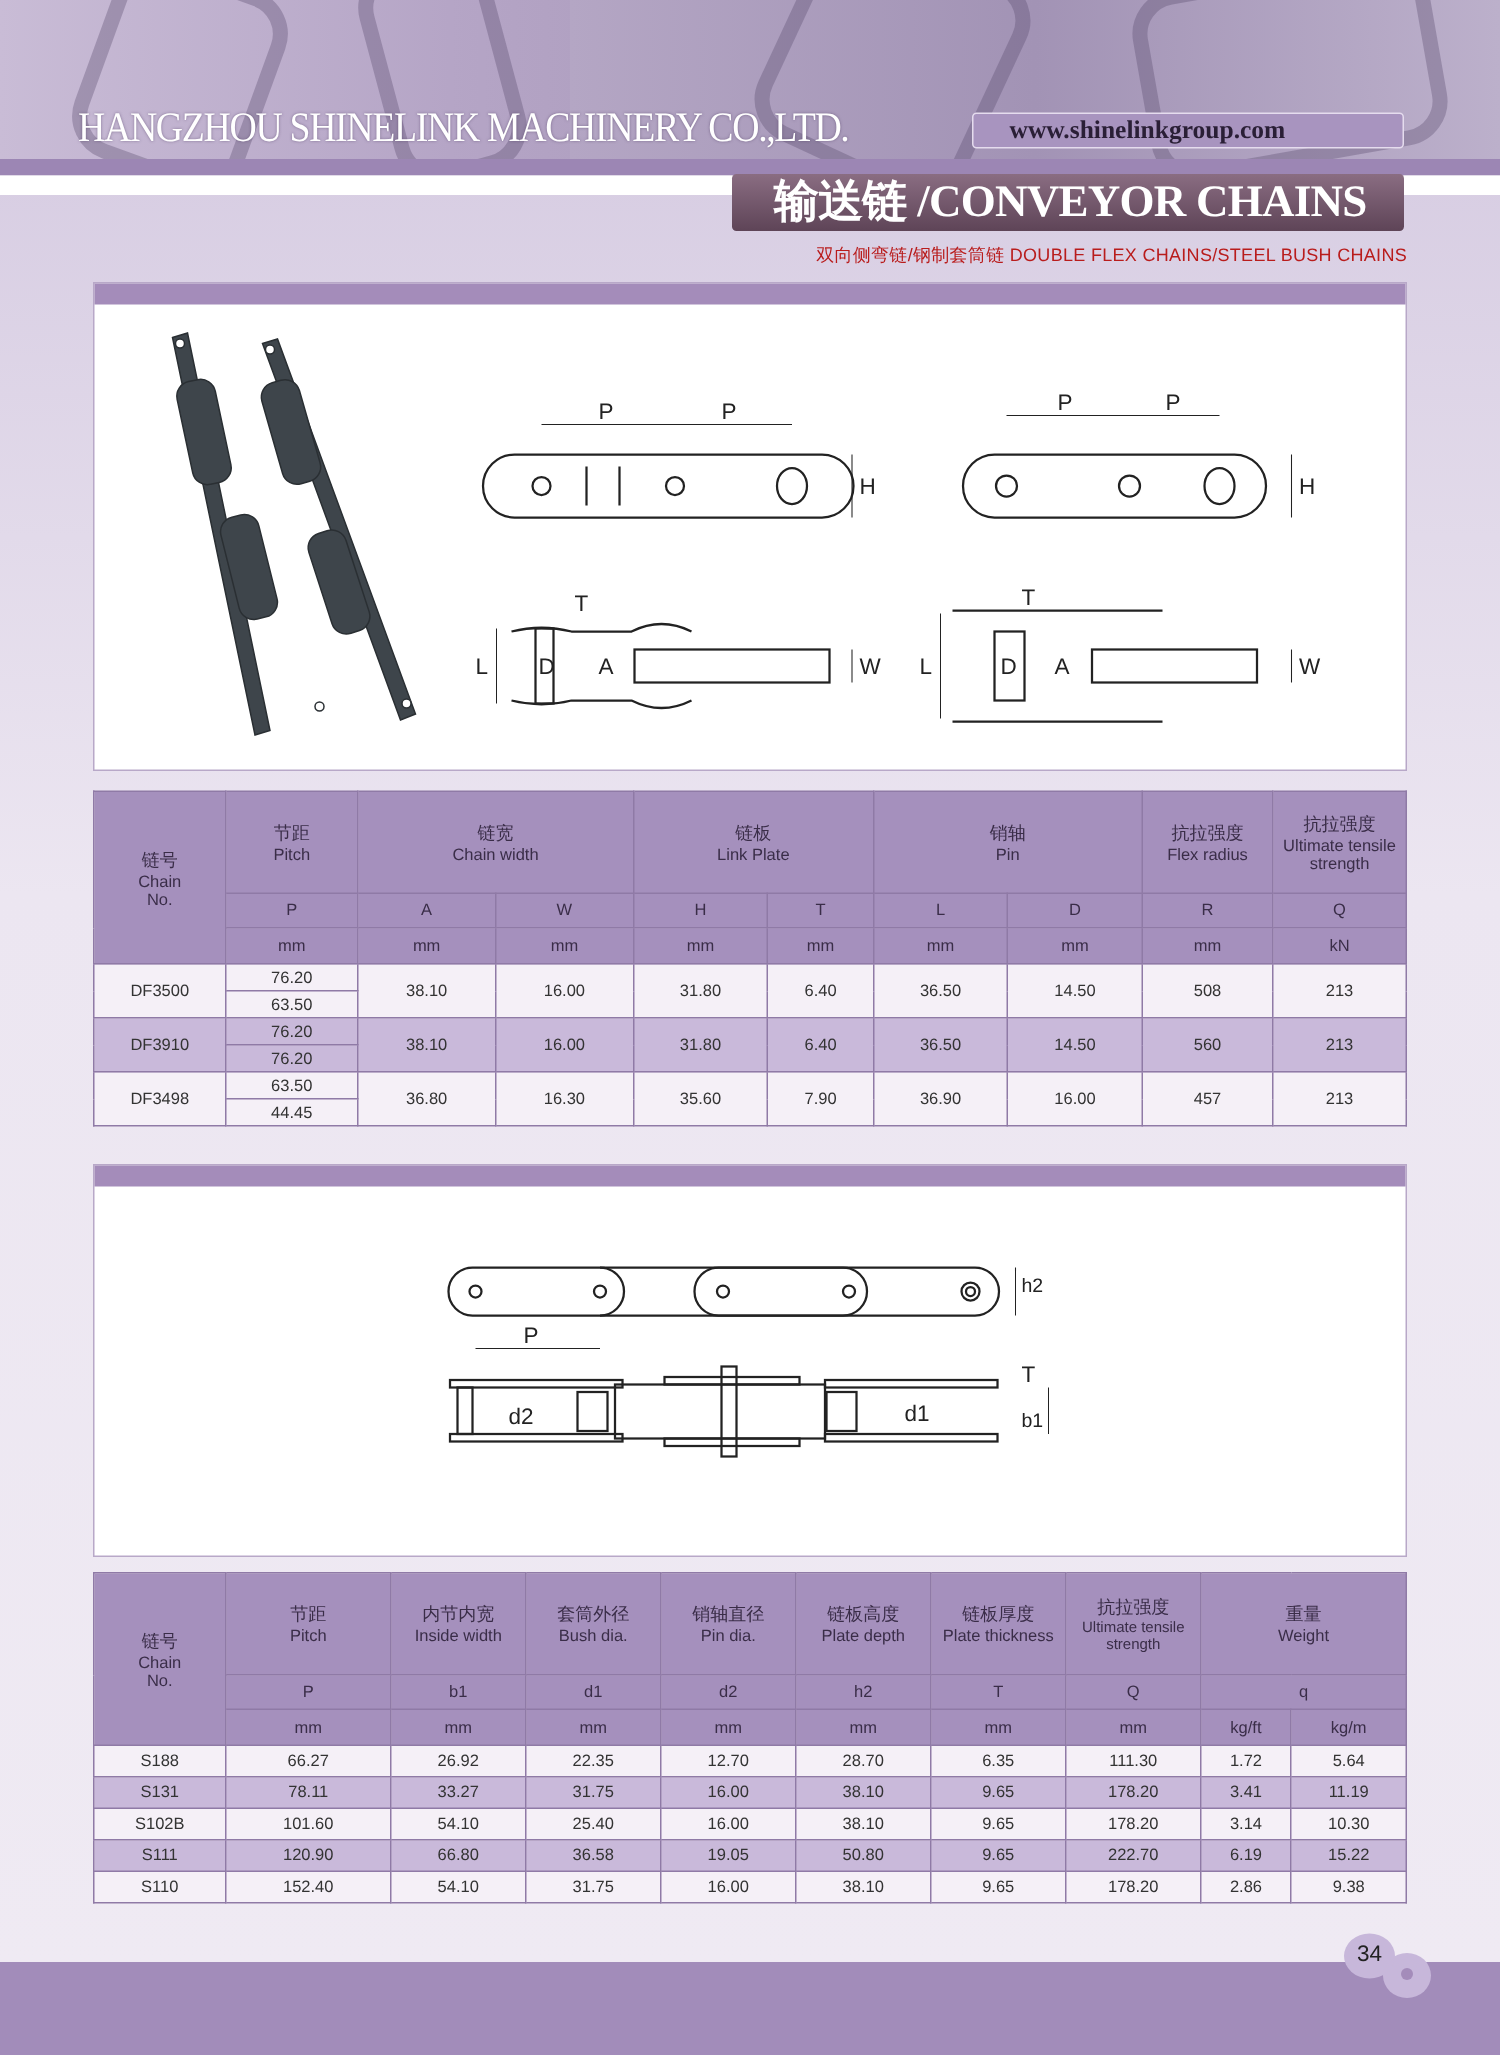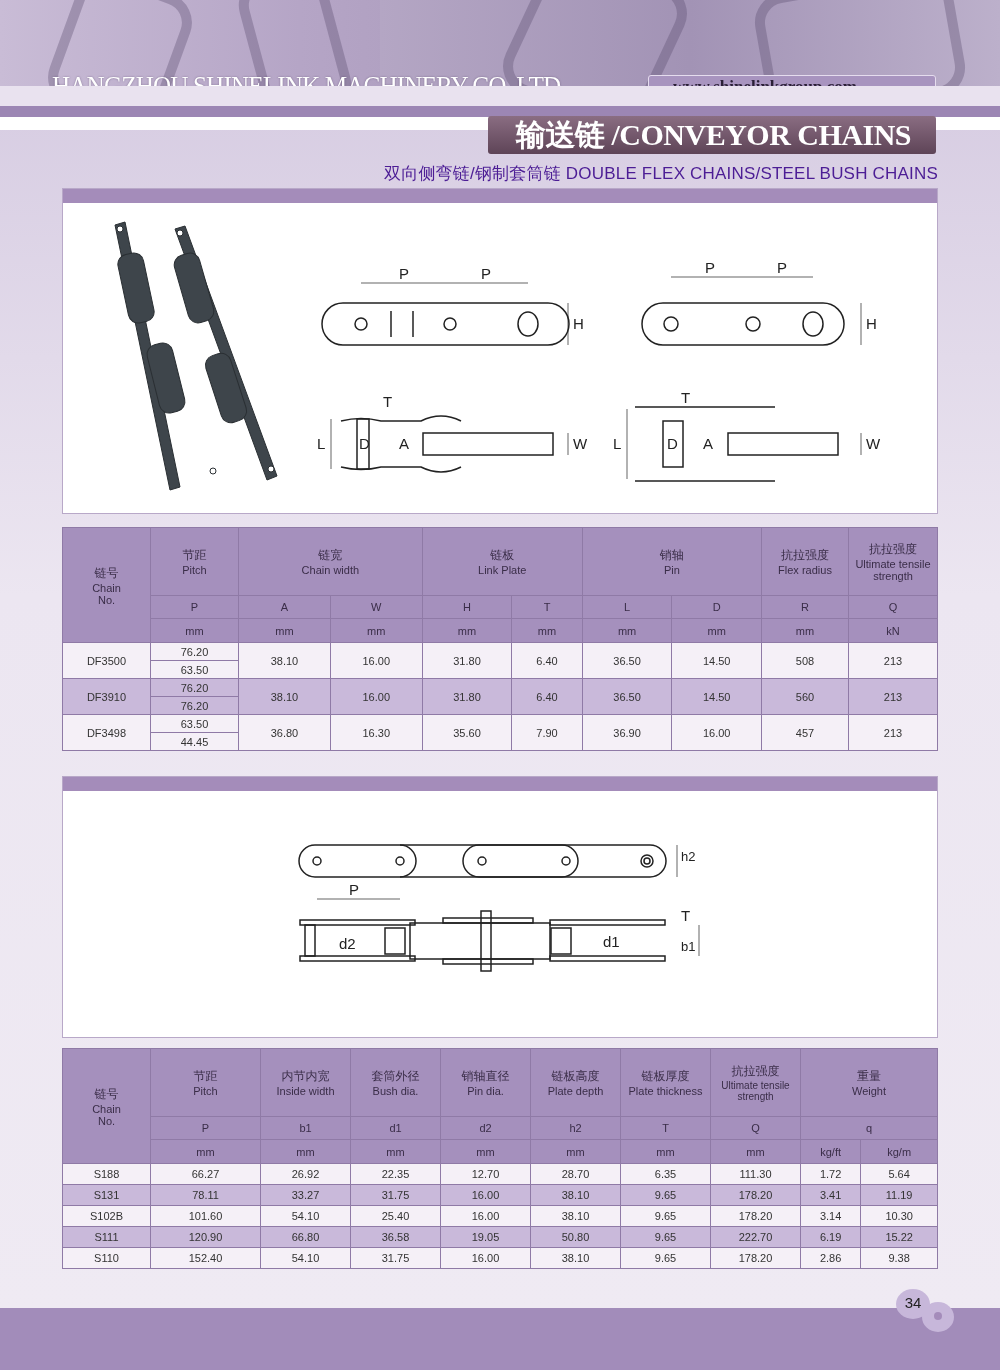--- a/index.html
+++ b/index.html
@@ -1,26 +1,26 @@
 <!DOCTYPE html>
 <html><head>
 <meta charset="utf-8">
 <style>
 *{box-sizing:border-box;margin:0;padding:0}
 body{width:1000px;height:1370px;background:#e9e2ef;font-family:"Liberation Sans",sans-serif;position:relative;overflow:hidden}
 .page-bg{position:absolute;left:0;top:120px;width:1000px;height:1190px;background:linear-gradient(180deg,#d8cee3 0%,#ece6f1 40%,#efeaf3 100%)}
-.banner{position:absolute;left:0;top:0;width:1000px;height:86px;background:linear-gradient(90deg,#c9bcd6 0%,#b5a5c6 30%,#a797b8 60%,#9f8fb1 100%);overflow:hidden}
+.banner{position:absolute;left:0;top:0;width:1000px;height:106px;background:linear-gradient(90deg,#c9bcd6 0%,#b5a5c6 30%,#a797b8 60%,#9f8fb1 100%);overflow:hidden}
 .banner .deco{position:absolute;border:10px solid rgba(90,75,110,.35);border-radius:30px}
 .banner .photo2{position:absolute;left:380px;top:0;width:620px;height:106px;background:linear-gradient(90deg,#b4a6c4,#a293b5 50%,#bcb0cb)}
 .company{position:absolute;left:52px;top:70px;font-family:"Liberation Serif",serif;font-size:28px;color:#fff;letter-spacing:-1px;transform:scaleX(.9);transform-origin:left;text-shadow:0 0 2px rgba(60,40,80,.5)}
 .web{position:absolute;left:648px;top:75px;width:288px;height:24px;background:#a894bf;border:1px solid #e5dcee;border-radius:3px;font-family:"Liberation Serif",serif;font-weight:bold;font-size:17px;color:#2a1f36;padding-left:24px;line-height:22px}
 .band1{position:absolute;left:0;top:106px;width:1000px;height:11px;background:#9c86b4}
 .band2{position:absolute;left:0;top:117px;width:1000px;height:13px;background:#fff}
 .title-box{position:absolute;left:488px;top:116px;width:448px;height:38px;background:linear-gradient(180deg,#8a6d82,#5e4457);border-radius:3px;color:#fff;font-family:"Liberation Serif",serif;font-weight:bold;font-size:30px;line-height:38px;padding-left:28px;letter-spacing:-.5px}
-.subtitle{position:absolute;right:62px;top:162px;font-size:17px;color:#4c1d95;letter-spacing:.2px}
+.subtitle{position:absolute;right:62px;top:162px;font-size:12px;color:#b91c1c;letter-spacing:.2px}
 .panel{position:absolute;left:62px;width:876px;background:#fff;border:1px solid #b8a8c8}
 .panel .bar{height:14px;background:#a48cba}
 .panel1{top:188px;height:326px}
 .panel2{top:776px;height:262px}
 table.spec{position:absolute;left:62px;border-collapse:collapse;width:876px;font-size:11px;color:#333}
 table.spec th,table.spec td{border:1px solid #8f7aa6;text-align:center;font-weight:normal}
 table.spec th{background:#a590bd;color:#3a2d48}
 table.spec td{background:#f5f0f7}
 table.spec tr.alt td{background:#c9b9da}
 .t1{top:527px}

